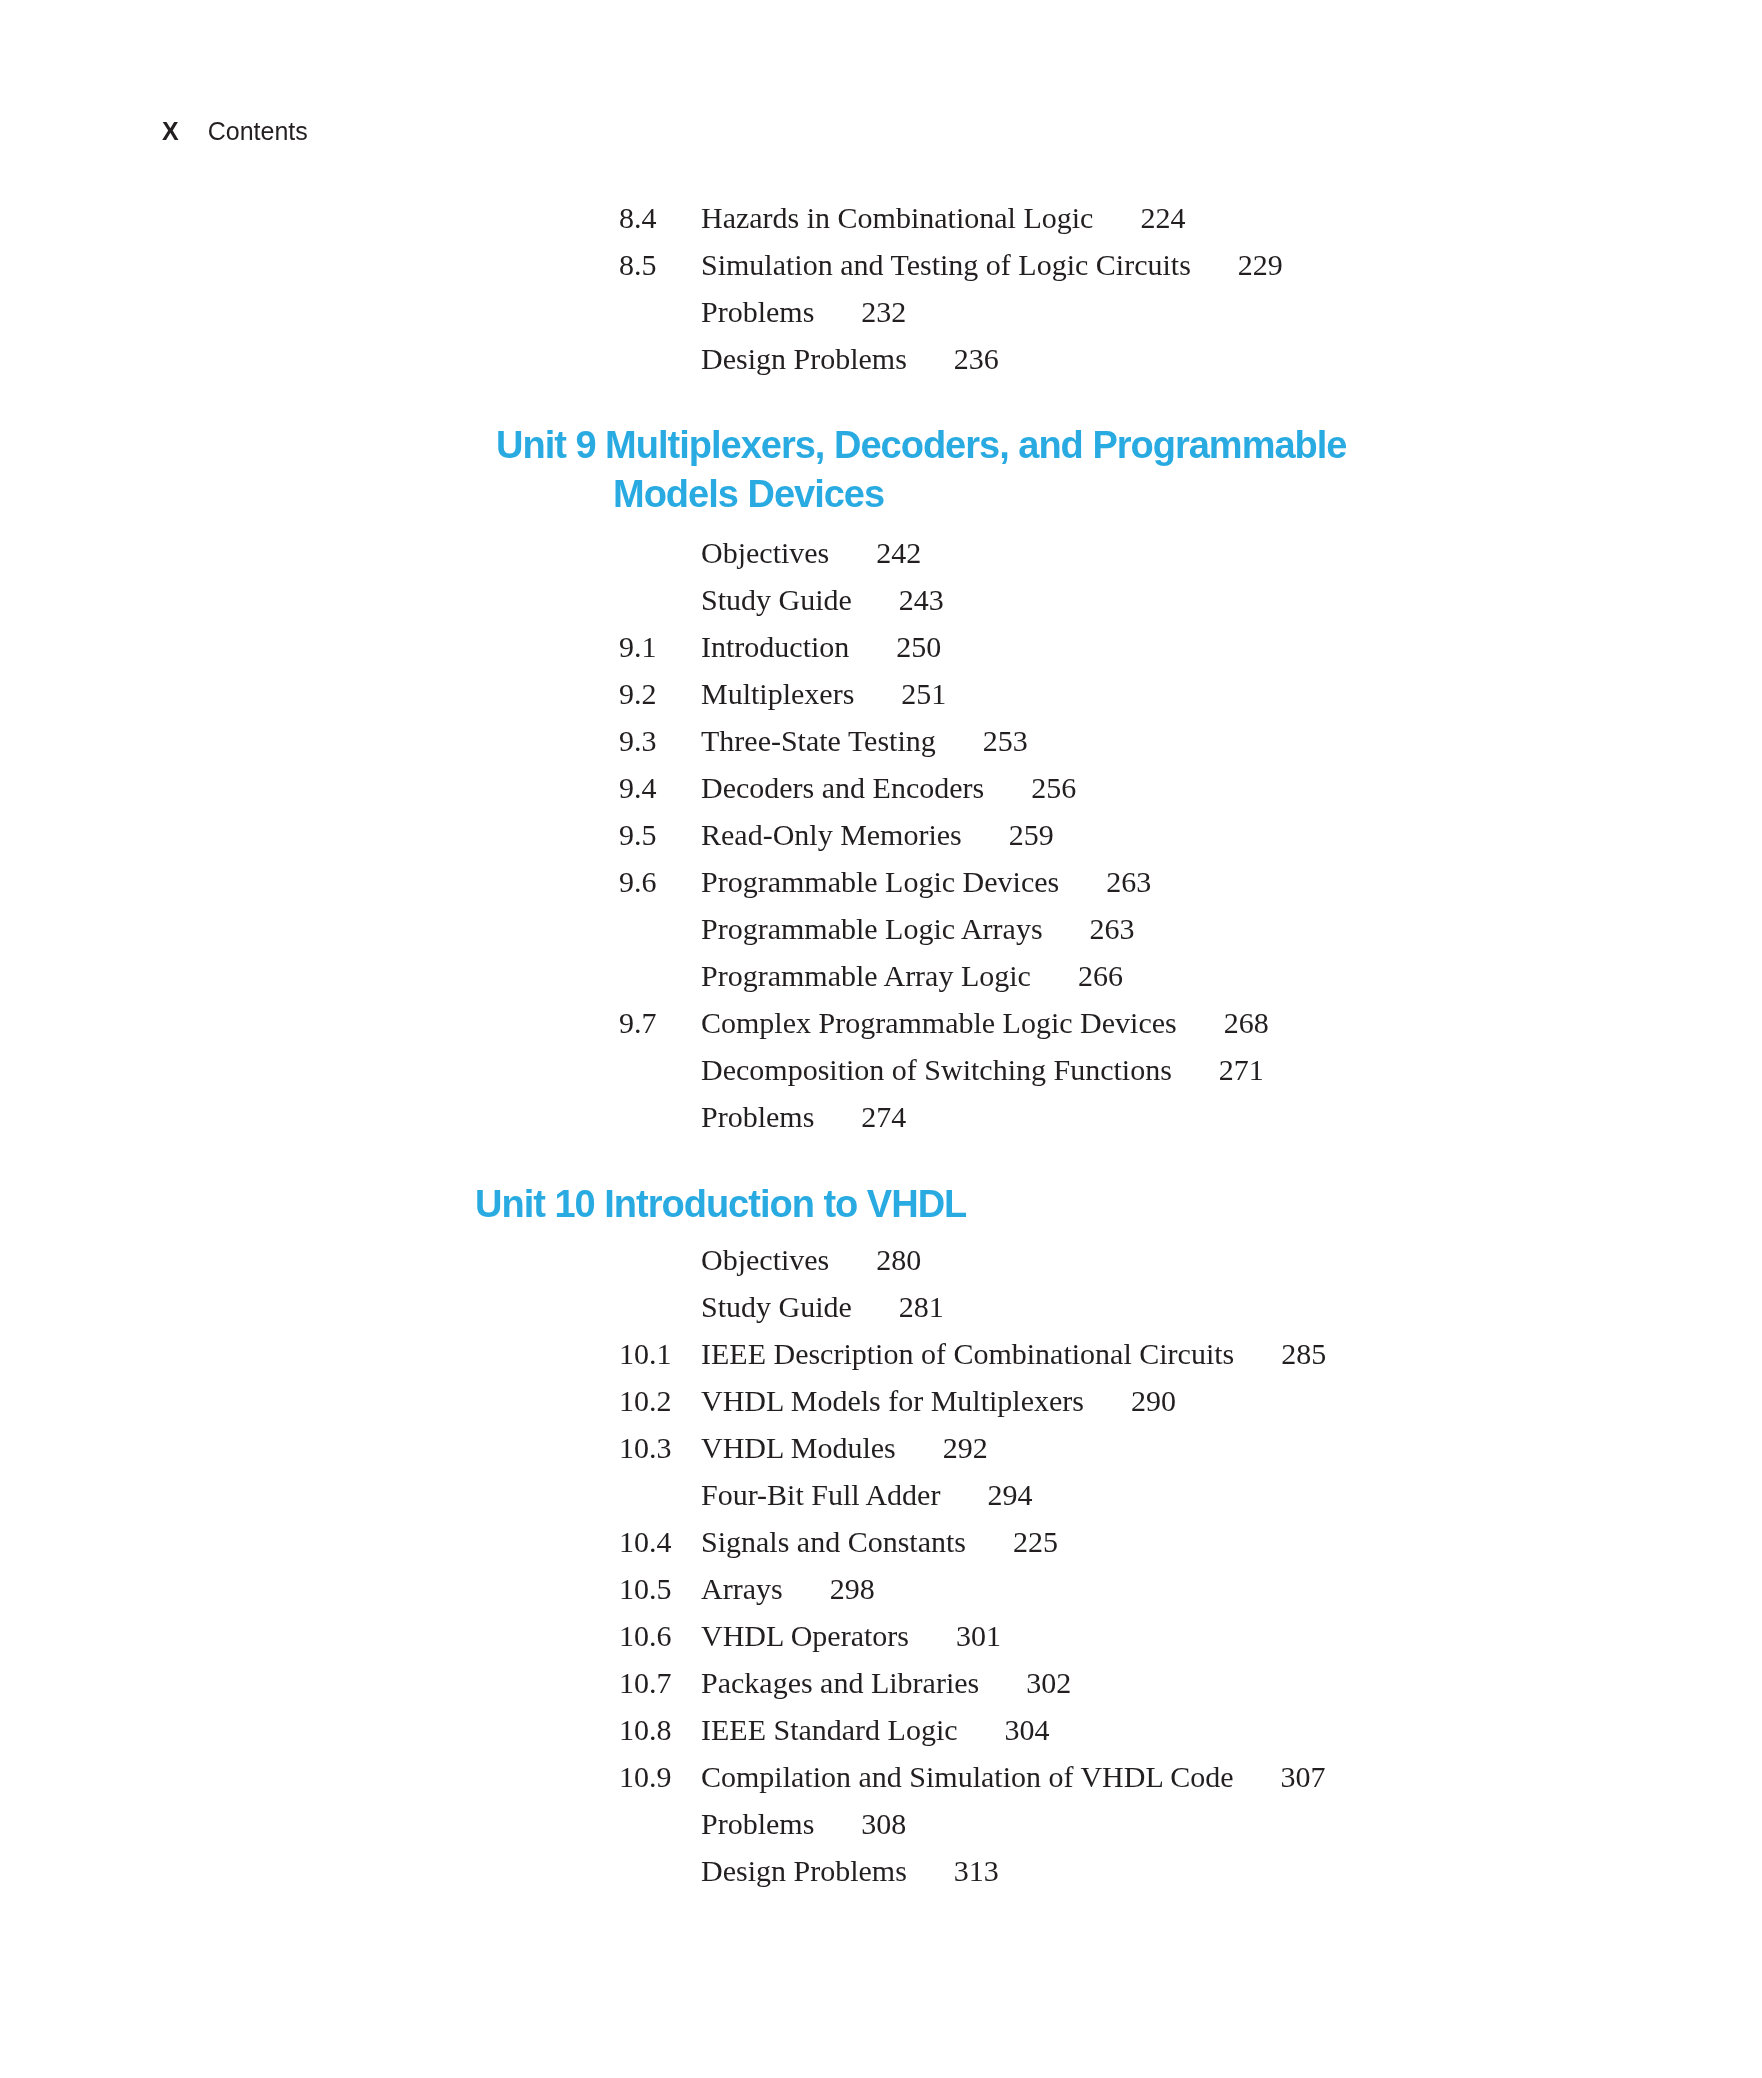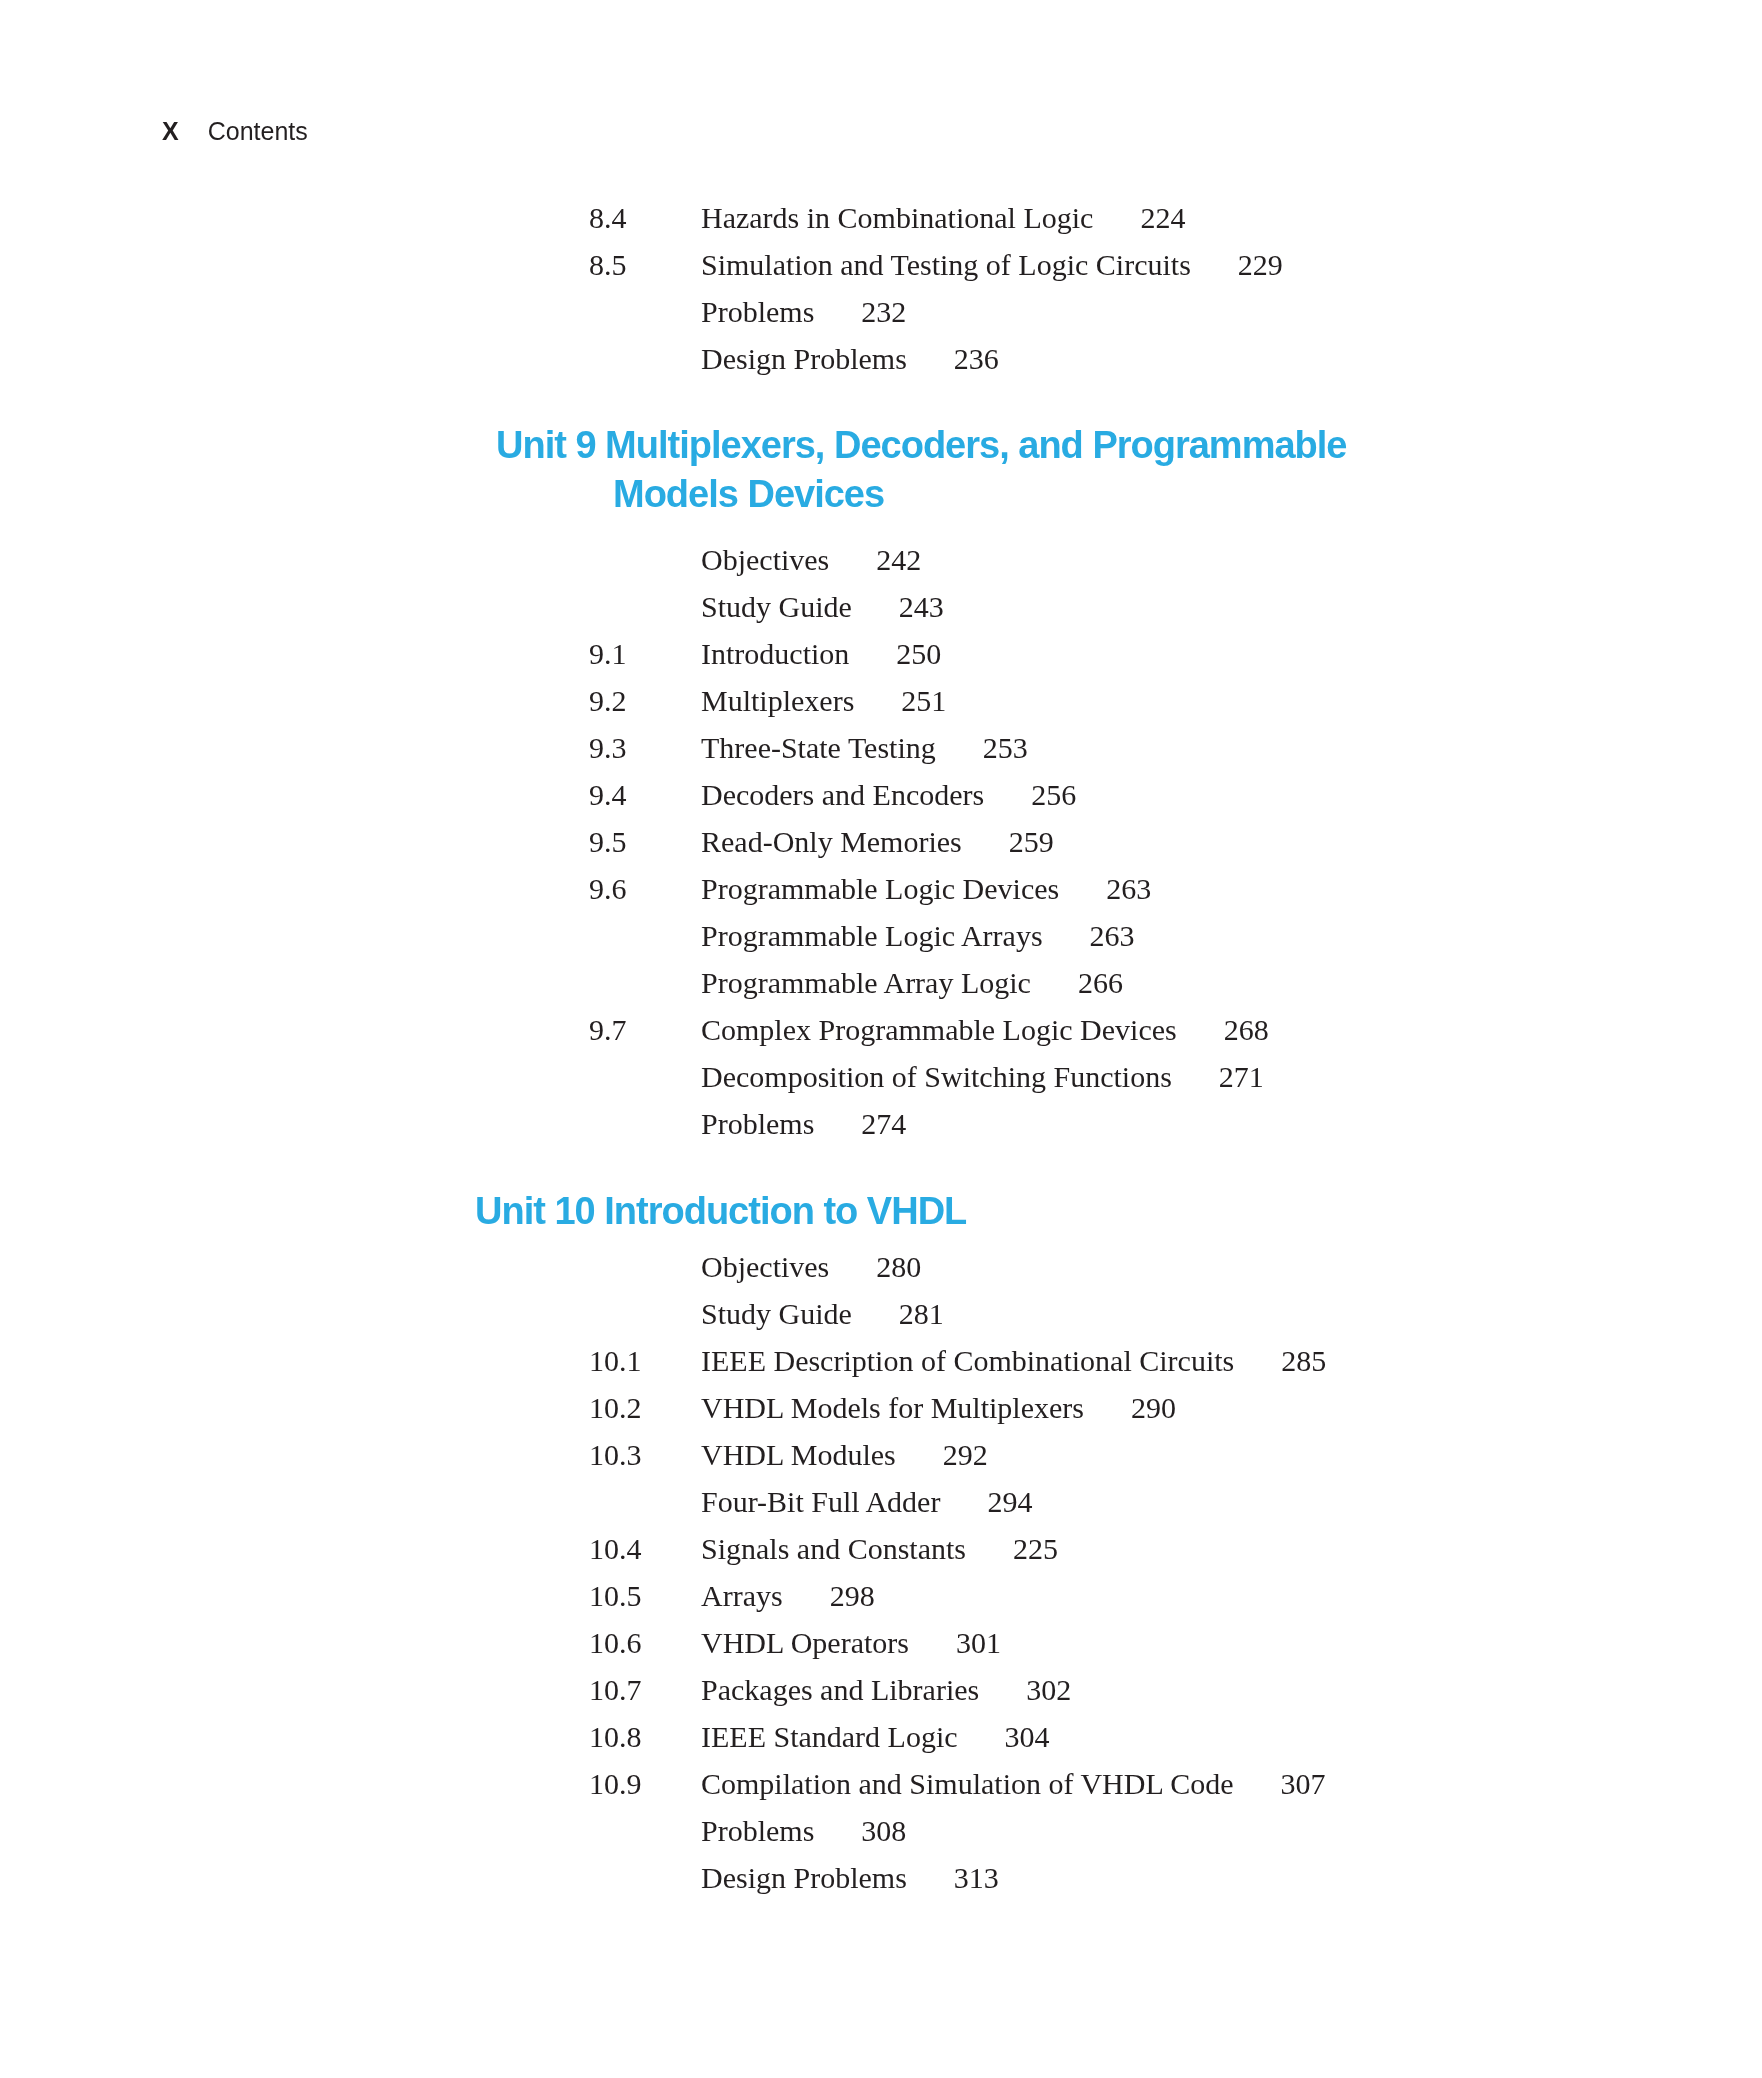--- a/index.html
+++ b/index.html
@@ -22,31 +22,31 @@
   .toc{
     position:absolute;left:0;top:194px;width:1762px;
   }
   .trow{
     position:relative;
     height:47px;line-height:47px;
     padding-left:701px;
     font-size:30px;
     white-space:nowrap;
   }
-  .num{position:absolute;left:589px;top:0;}
+  .num{position:absolute;left:619px;top:0;}
   .page{margin-left:47px;}
   .uhead{
     font-family:"Liberation Sans",sans-serif;
     font-weight:bold;
     color:#29abe2;
     font-size:38px;
     letter-spacing:-1px;
     white-space:nowrap;
   }
-  .uhead9{margin-top:39px;margin-bottom:17px;}
+  .uhead9{margin-top:39px;margin-bottom:10px;}
   .uhead10{margin-top:40px;margin-bottom:7px;}
   .hl{line-height:49px;}
   .hl1{padding-left:496px;}
   .hl2{padding-left:613px;}
   .hl3{padding-left:475px;}
 </style>
 </head>
 <body>
 
 <div class="header">

